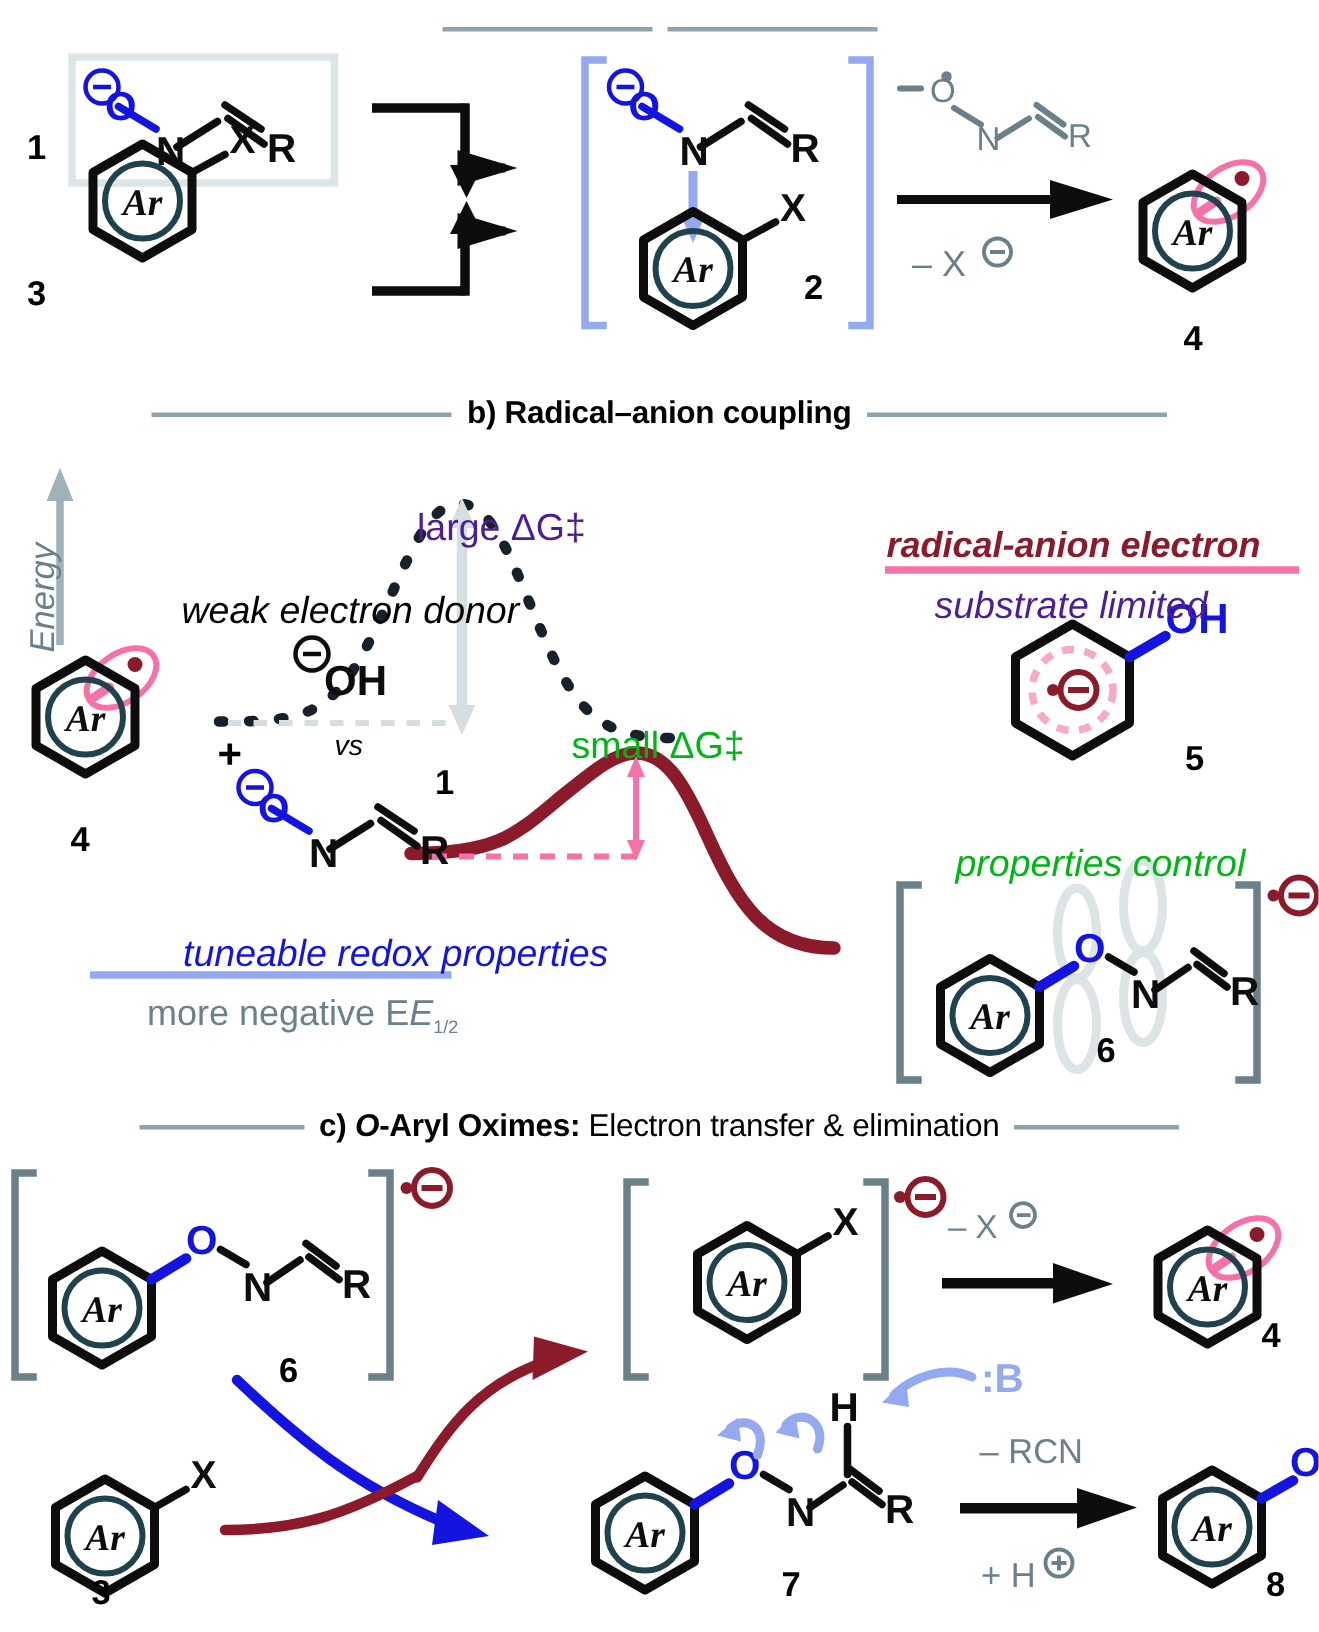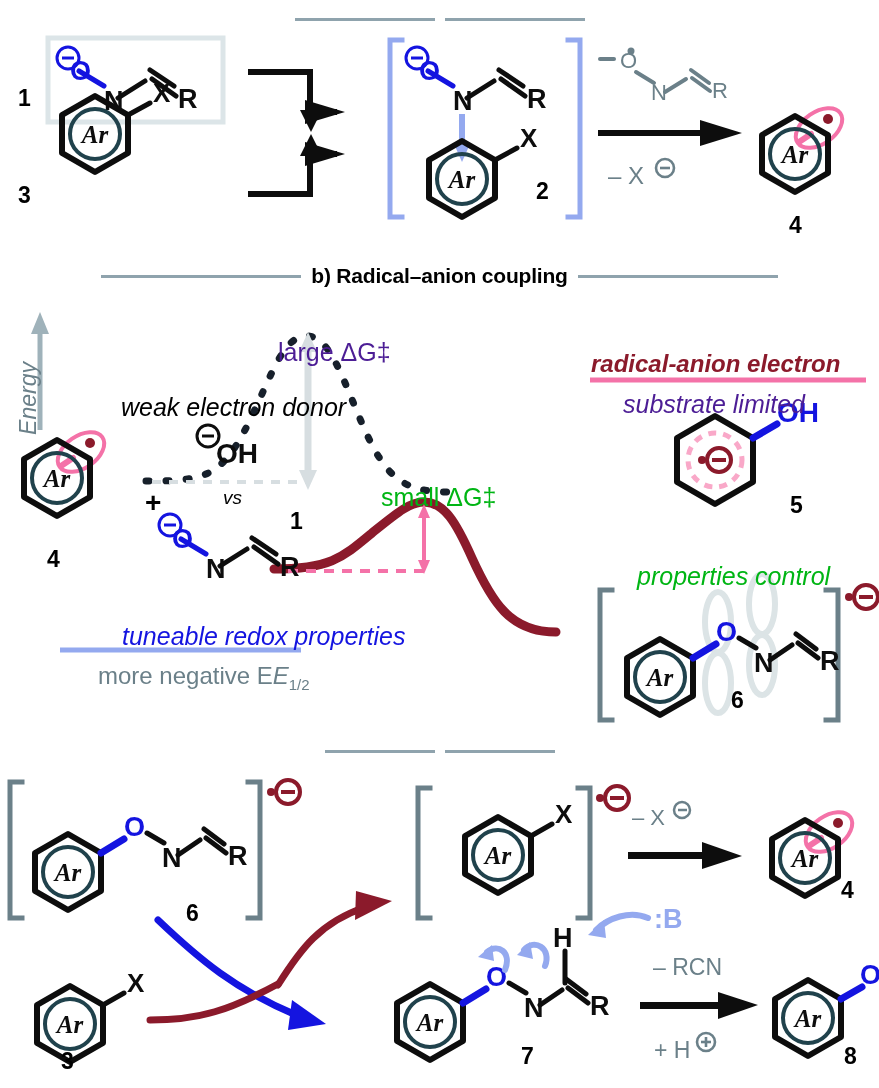--- a/index.html
+++ b/index.html
@@ -236,31 +236,32 @@
 
 <span class="t gray ital" style="left:-8px;top:385px;font-size:23px;transform:rotate(-90deg);">Energy</span>
 <span class="t red" style="left:278px;top:338px;font-size:25px;">large ΔG‡</span>
 <span class="t green" style="left:361px;top:483px;font-size:25px;">small ΔG‡</span>
 <span class="t ital" style="left:121px;top:393px;font-size:25px;">weak electron donor</span>
 <span class="t darkred ital" style="left:591px;top:350px;font-size:24px;font-weight:bold;">radical-anion electron</span>
 <span class="t red ital" style="left:623px;top:390px;font-size:25px;text-align:center;">substrate limited</span>
 <span class="t green ital" style="left:617px;top:562px;font-size:25px;">properties control</span>
 <span class="t blue ital" style="left:76px;top:622px;font-size:25px;margin-left:46px;">tuneable redox properties</span>
 <span class="t gray" style="left:98px;top:662px;font-size:24px;">
-  <span>more negative E</span><i style="font-style:italic;">E</i><sub style="font-size:15px;">1/2</sub>
+  <span>more negative E</span><i style="font-style:italic;">E</i><sub style="font-size:12px;">1/2</sub>
 </span>
 <span class="num" style="left:145px;top:487px;font-size:28px;">+</span>
 <span class="num ital" style="left:223px;top:487px;font-size:19px;font-weight:normal;">vs</span>
 <span class="num" style="left:47px;top:546px;">4</span>
 <span class="num" style="left:290px;top:508px;">1</span>
 <span class="num" style="left:790px;top:492px;">5</span>
 <span class="num" style="left:731px;top:687px;">6</span>
 
 <div class="sec-head" style="top:738px;height:26px;">
   <span class="rule" style="width:110px;"></span>
+  <span class="sec-title"><b>c) </b><i>O</i><b>-Aryl Oximes:</b><span> Electron transfer &amp; elimination</span></span>
   <span class="rule" style="width:110px;"></span>
 </div>
 
 <svg class="abs" style="left:0;top:770px;" width="879" height="318" viewBox="0 0 879 318">
 
   <g stroke="#6b8089" stroke-width="5" fill="none" stroke-linecap="square">
     <path d="M22 12 L10 12 L10 148 L22 148"></path>
     <path d="M248 12 L260 12 L260 148 L248 148"></path>
   </g>
   <g transform="translate(68,102)">

